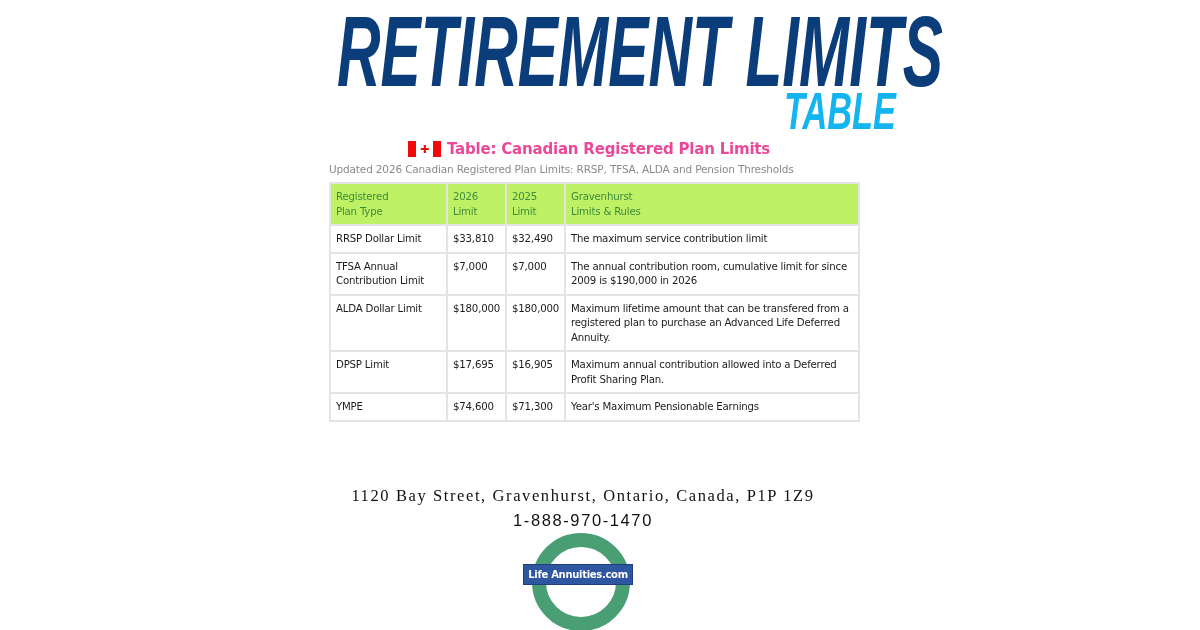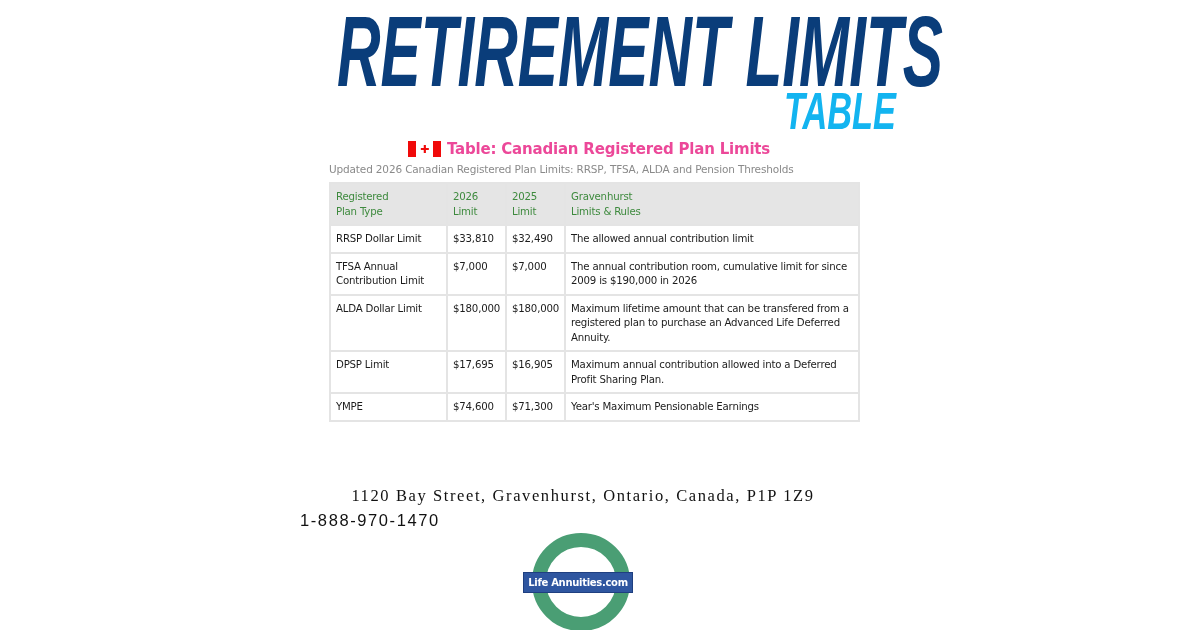--- a/index.html
+++ b/index.html
@@ -9,27 +9,27 @@
   .hero-sub { position:absolute; left:780px; top:86px; width:120px; height:46px; }
   .table-heading { position:absolute; left:408px; top:137px; height:24px; display:flex; align-items:center; }
   .flag { width:33px; height:16px; display:flex; margin-right:6px; }
   .flag .red { width:8px; background:#f00a0a; }
   .flag .white { flex:1; background:#fff; position:relative; display:flex; align-items:center; justify-content:center; }
   .flag .leaf { color:#f00a0a; font-size:11px; line-height:1; }
   .table-heading .title { font-family:"DejaVu Sans", sans-serif; font-weight:bold; font-size:15px; color:#ec4899; letter-spacing:-0.2px; }
   .subtitle { position:absolute; left:329px; width:530px; top:163px; font-size:10.5px; color:#8a8a8a; font-family:"DejaVu Sans", sans-serif; letter-spacing:-0.15px; }
   table.limits { position:absolute; left:329px; top:182px; width:529px; border-collapse:collapse; font-family:"DejaVu Sans", sans-serif; font-size:10.2px; color:#1c1c1c; letter-spacing:-0.2px; table-layout:fixed; }
   table.limits th, table.limits td { border:2px solid #e4e4e4; padding:6px 5px 5px 5px; vertical-align:top; text-align:left; line-height:14.5px; }
-  table.limits th { background:#e5e5e5; color:#3e8a3e; font-weight:normal; padding-top:6px; }
+  table.limits th { background:#bef264; color:#3e8a3e; font-weight:normal; padding-top:6px; }
   table.limits td { background:#ffffff; }
   .address { position:absolute; left:300px; width:566px; top:486px; text-align:center; font-family:Liberation Serif, serif; font-size:16.5px; letter-spacing:1.6px; color:#111; }
-  .phone { position:absolute; left:300px; width:566px; top:511px; text-align:left; font-family:"Liberation Sans", sans-serif; font-size:16.5px; letter-spacing:1.6px; color:#111; }
+  .phone { position:absolute; left:300px; width:566px; top:511px; text-align:center; font-family:"Liberation Sans", sans-serif; font-size:16.5px; letter-spacing:1.6px; color:#111; }
   .logo { position:absolute; left:523px; top:533px; width:110px; height:92px; }
   .logo .ring { position:absolute; left:9px; top:0; width:70px; height:70px; border:14px solid #4a9e74; border-radius:50%; }
-  .logo .badge { position:absolute; left:0; top:39px; width:108px; height:19px; background:#2f56a0; color:#fff; font-family:"DejaVu Sans", sans-serif; font-weight:bold; font-size:10px; letter-spacing:-0.3px; display:flex; align-items:center; justify-content:center; border:1px solid #1f3f80; }
+  .logo .badge { position:absolute; left:0; top:31px; width:108px; height:19px; background:#2f56a0; color:#fff; font-family:"DejaVu Sans", sans-serif; font-weight:bold; font-size:10px; letter-spacing:-0.3px; display:flex; align-items:center; justify-content:center; border:1px solid #1f3f80; }
 </style>
 </head>
 <body>
 
 <div class="hero-title">
   <svg width="612" height="90" viewBox="0 0 612 90">
     <text x="306" y="84" text-anchor="middle" textLength="606" lengthAdjust="spacingAndGlyphs" font-family="Liberation Sans, sans-serif" font-weight="bold" font-style="italic" font-size="100" fill="#0a3d7a">RETIREMENT LIMITS</text>
   </svg>
 </div>
 <div class="hero-sub">
@@ -63,21 +63,21 @@
       <th><span>2026</span><br><span>Limit</span></th>
       <th><span>2025</span><br><span>Limit</span></th>
       <th><span>Gravenhurst</span><br><span>Limits &amp; Rules</span></th>
     </tr>
   </thead>
   <tbody>
     <tr>
       <td>RRSP Dollar Limit</td>
       <td>$33,810</td>
       <td>$32,490</td>
-      <td>The allowed annual contribution limit</td>
+      <td>The maximum service contribution limit</td>
     </tr>
     <tr>
       <td>TFSA Annual Contribution Limit</td>
       <td>$7,000</td>
       <td>$7,000</td>
       <td>The annual contribution room, cumulative limit for since 2009 is $190,000 in 2026</td>
     </tr>
     <tr>
       <td>ALDA Dollar Limit</td>
       <td>$180,000</td>

